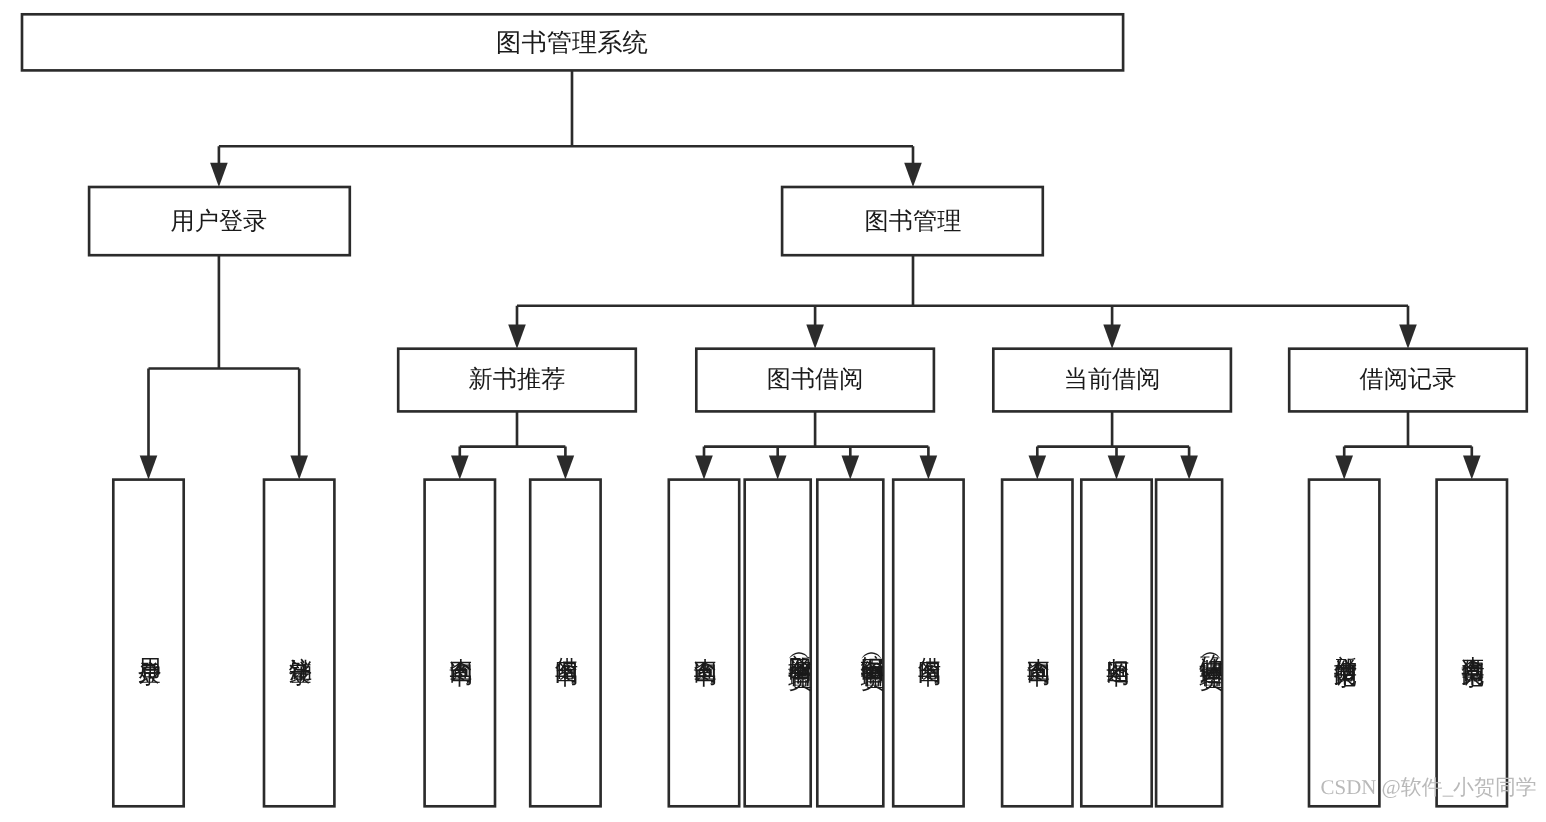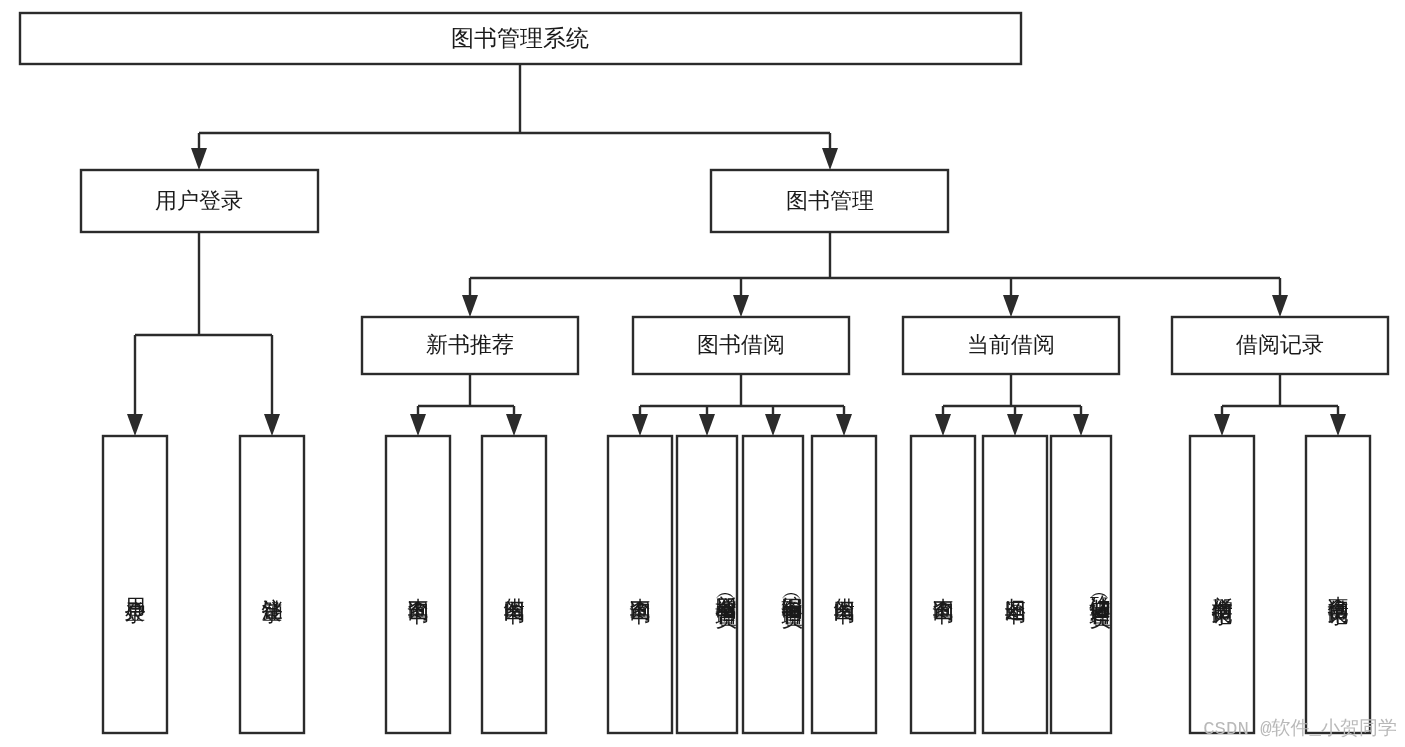--- a/index.html
+++ b/index.html
@@ -61,22 +61,22 @@
     justify-content: center;
     text-align: center;
     white-space: nowrap;
     pointer-events: none;
   }
   .vert-label.centered { align-items: center; }
   .vert-label.top { align-items: flex-start; padding-top: 4px; box-sizing: border-box; }
   .watermark {
     position: absolute;
     right: 8px;
-    bottom: 6px;
-    font-family: Liberation Mono, monospace;
+    bottom: 18px;
+    font-family: Liberation Serif, serif;
     font-size: 19px;
     color: #b9b9b9;
     white-space: nowrap;
     pointer-events: none;
     margin-top: 47px;
   }
 </style>
 </head>
 <body>
 

